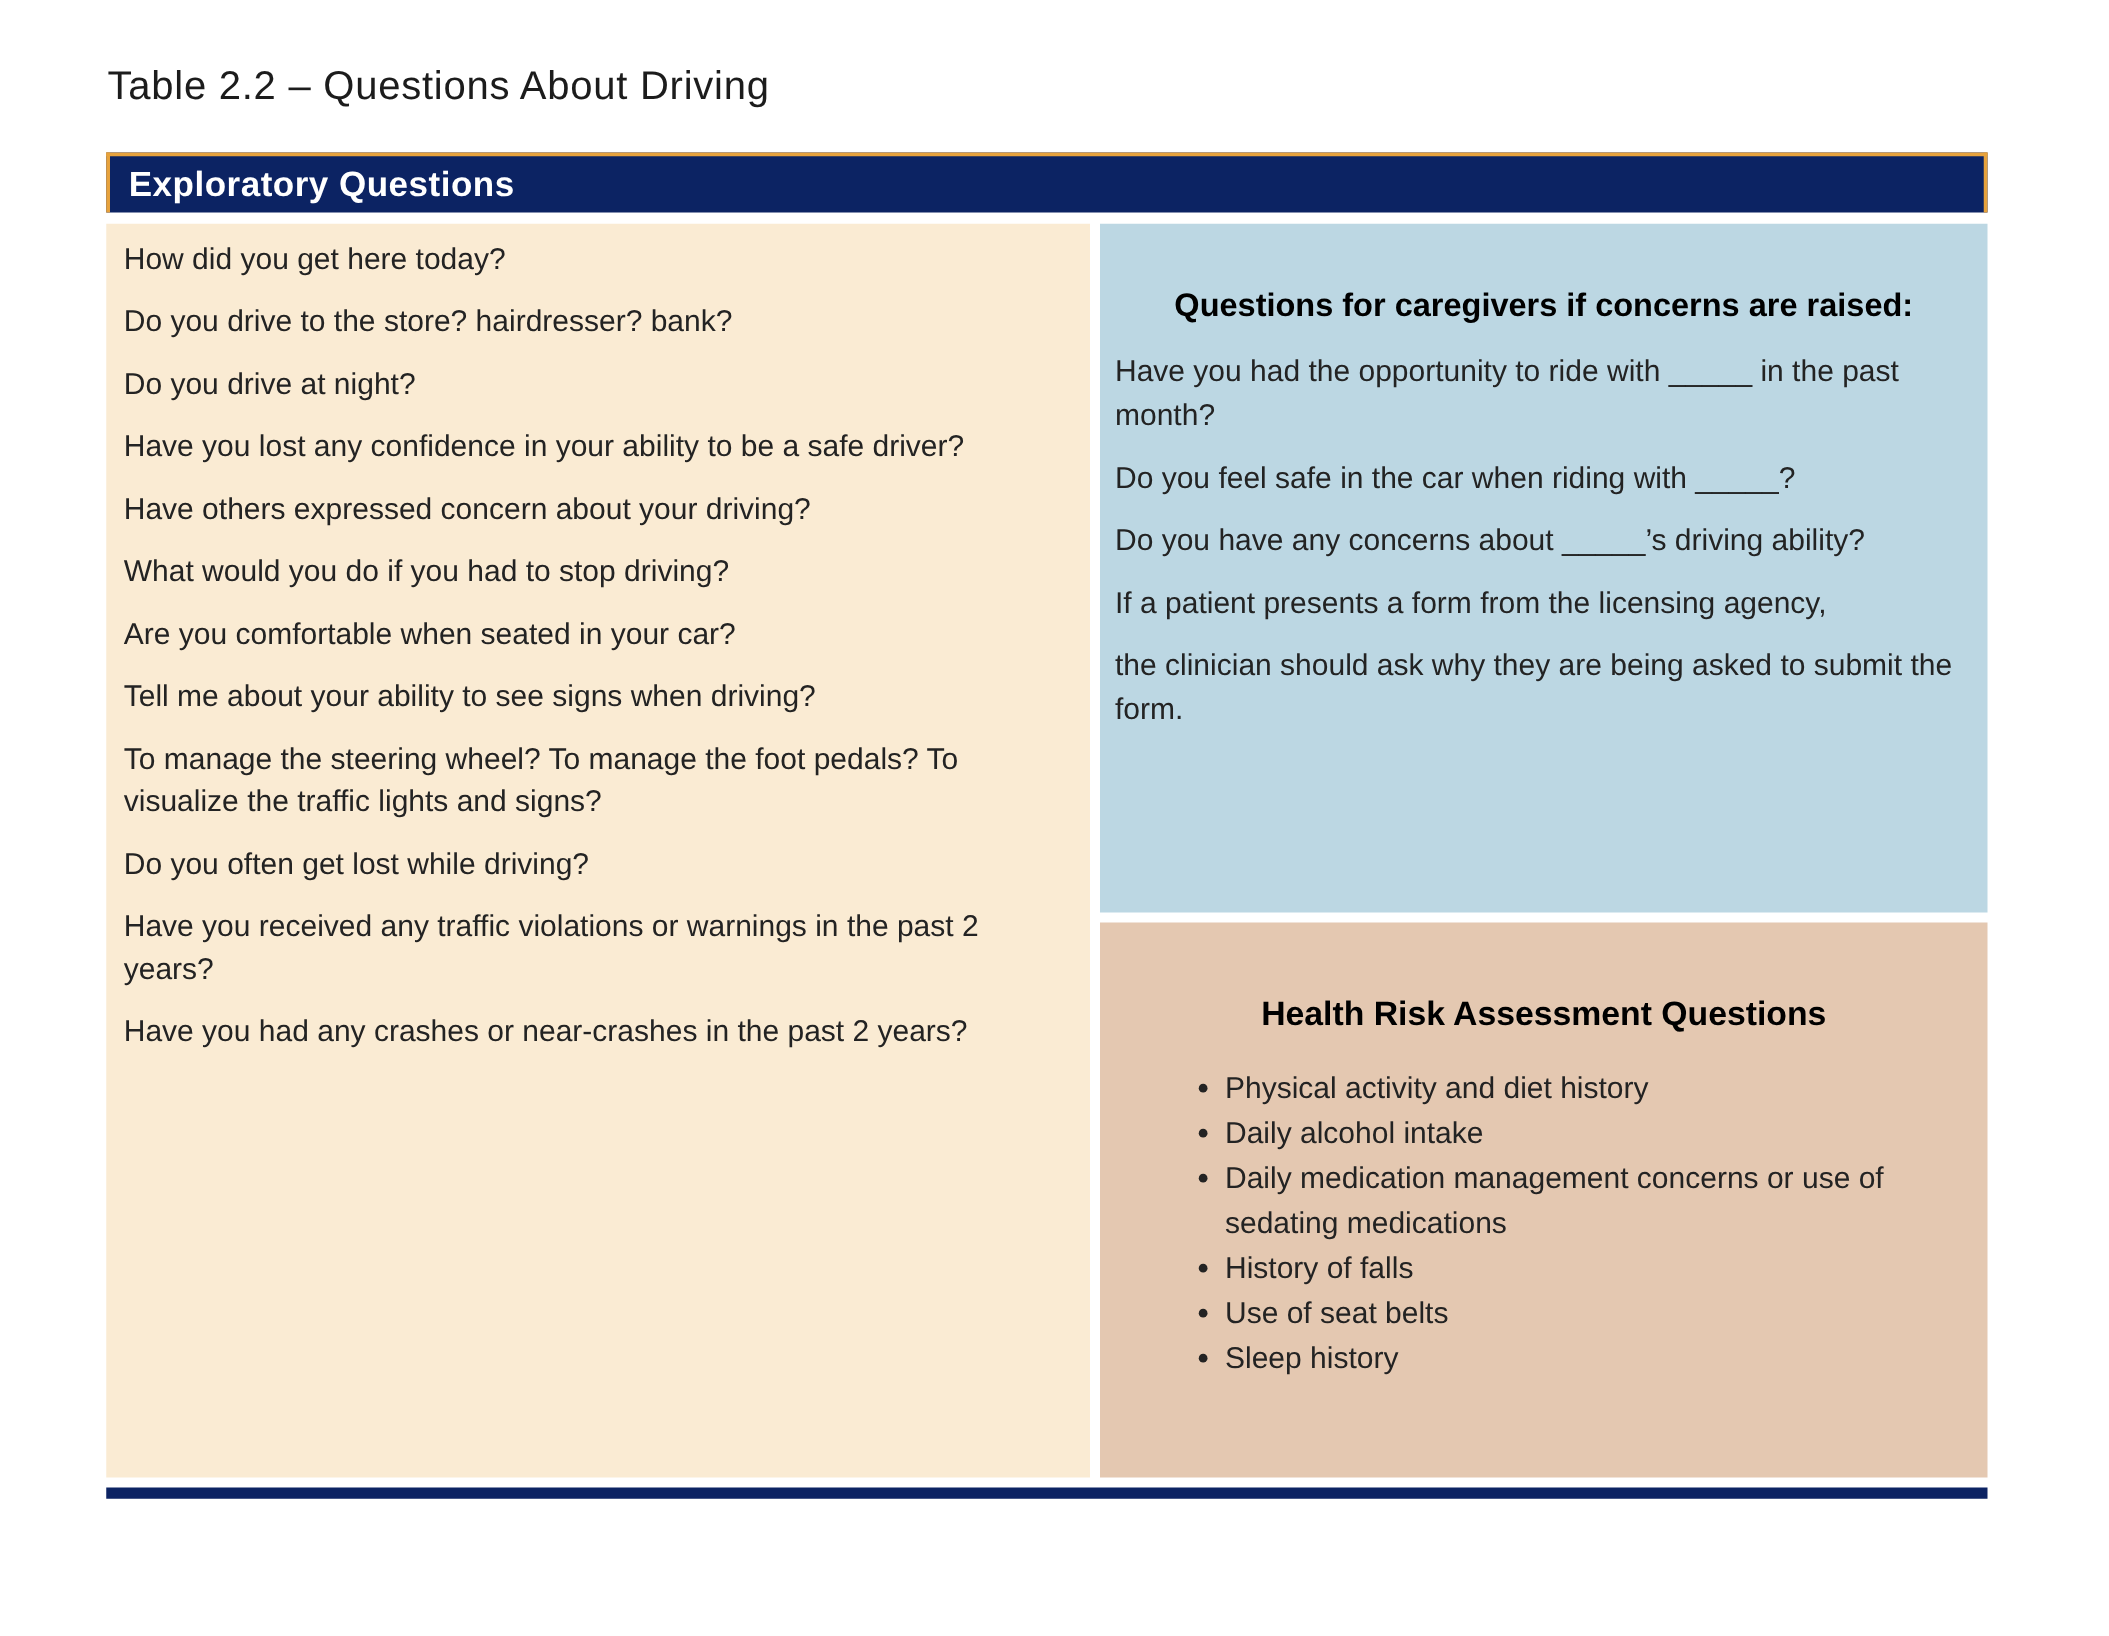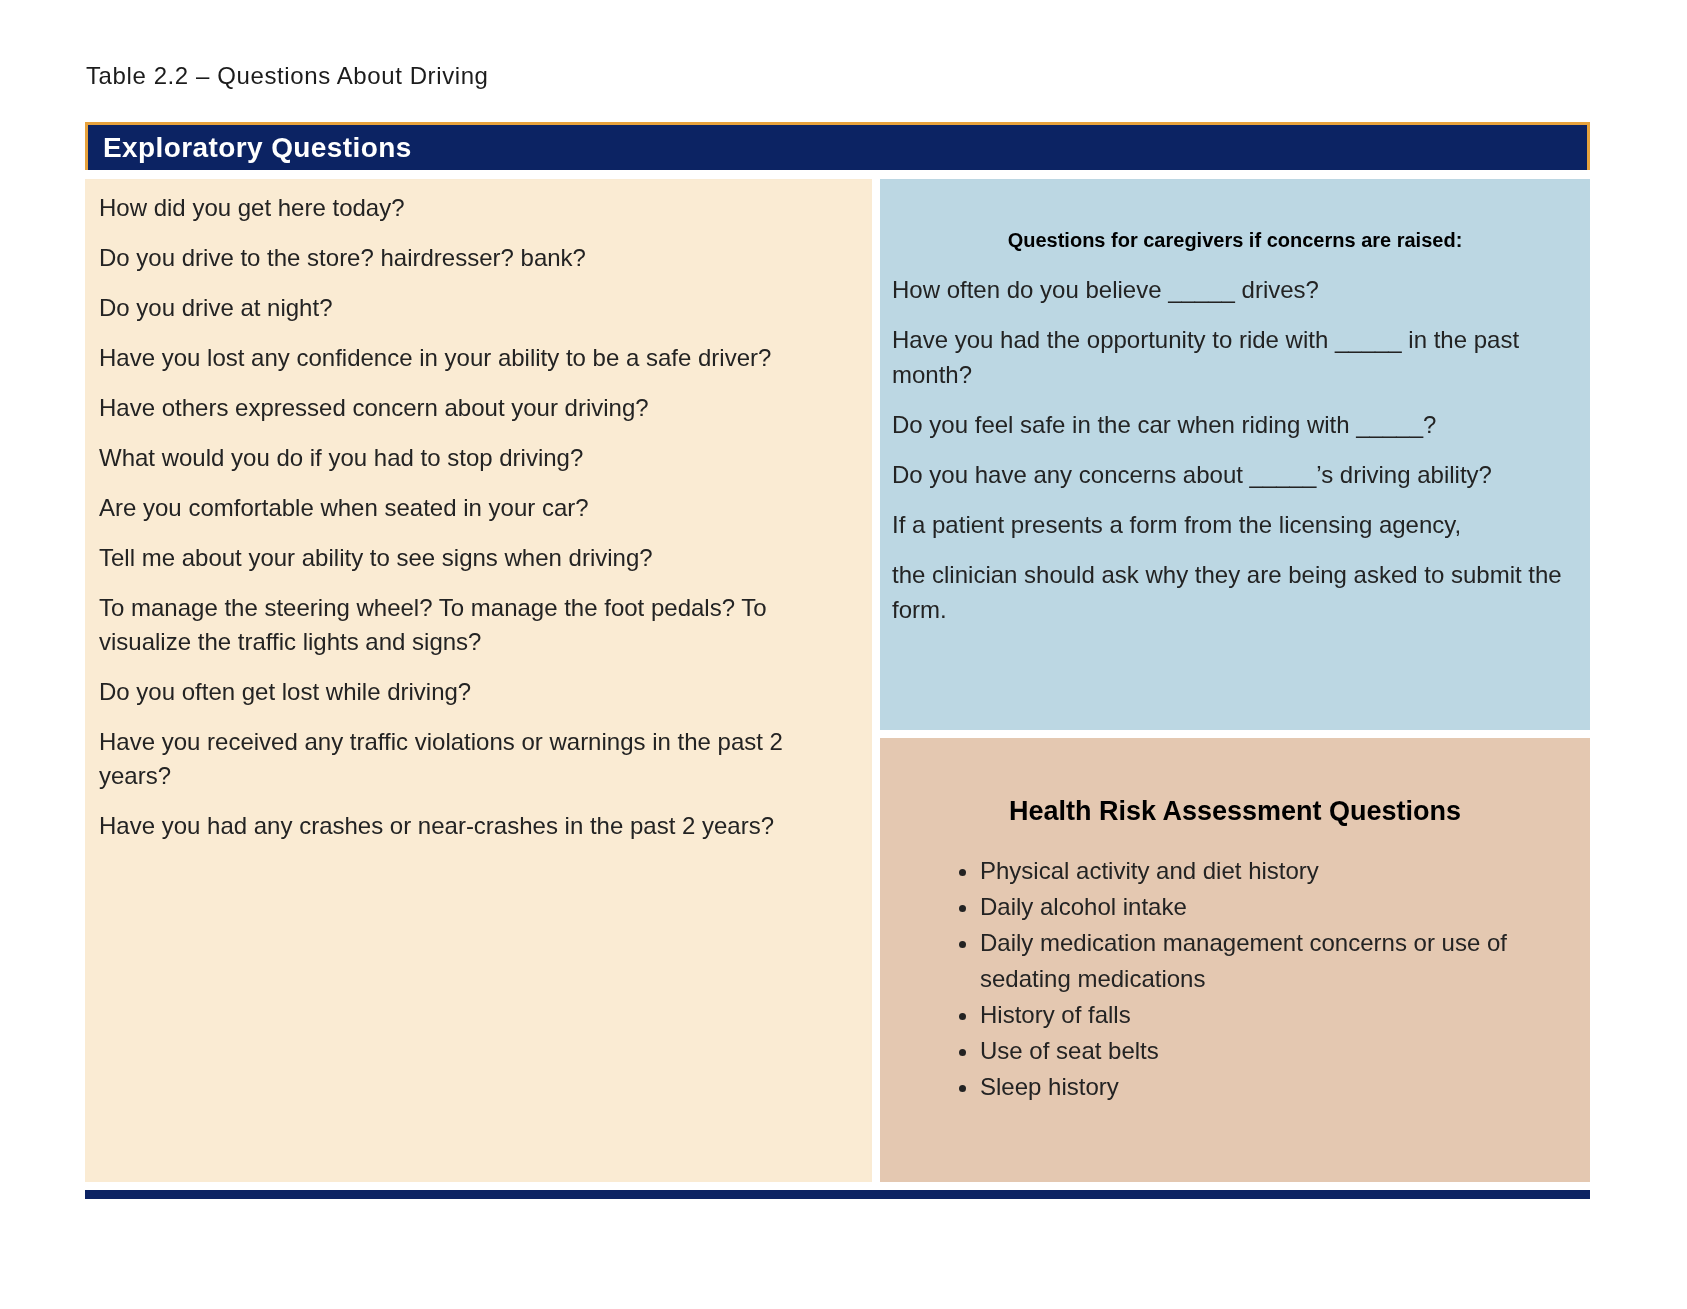--- a/index.html
+++ b/index.html
@@ -14,21 +14,21 @@
   html,body{margin:0;padding:0;}
   body{
     width:1687px;height:1309px;
     background:#ffffff;
     font-family:"Liberation Sans", sans-serif;
     position:relative;
     color:var(--text);
   }
   .doc-title{
     position:absolute;left:86px;top:50px;
-    font-size:24px;letter-spacing:0.6px;color:#1c1c1c;margin-top:12px;
+    font-size:32px;letter-spacing:0.6px;color:#1c1c1c;
   }
   .table-wrap{
     position:absolute;left:85px;top:122px;width:1505px;
   }
   .hdr{
     height:48px;
     background:var(--navy);
     border:3px solid var(--gold);
     border-bottom:none;
     display:flex;align-items:center;
@@ -53,21 +53,21 @@
   }
   .blue-box{
     height:551px;background:var(--blue);
     padding:6px 12px;overflow:hidden;
   }
   .tan-box{
     flex:1;background:var(--tan);
     padding:6px 12px;overflow:hidden;
   }
   .box-heading{
-    font-weight:bold;text-align:center;font-size:20px;color:#000;
+    font-weight:bold;text-align:center;font-size:26px;color:#000;
   }
   .blue-box .box-heading{margin:44px 0 20px;}
   .bq{
     font-size:24px;line-height:35px;margin:0 0 15px;color:var(--text);max-width:770px;
   }
   .tan-box .box-heading{margin:52px 8px 10px;font-size:27px;}
   .tan-box ul{
     margin:26px 0 0;padding-left:88px;
   }
   .tan-box li{
@@ -102,21 +102,20 @@
       <p class="q">To manage the steering wheel? To manage the foot pedals? To visualize the traffic lights and signs?</p>
       <p class="q">Do you often get lost while driving?</p>
       <p class="q">Have you received any traffic violations or warnings in the past 2 years?</p>
       <p class="q">Have you had any crashes or near-crashes in the past 2 years?</p>
     </div>
 
     <div class="right-col">
 
       <div class="blue-box">
         <p class="box-heading">Questions for caregivers if concerns are raised:</p>
-        <p class="bq">How often do you believe _____ drives?</p>
         <p class="bq">Have you had the opportunity to ride with _____ in the past month?</p>
         <p class="bq">Do you feel safe in the car when riding with _____?</p>
         <p class="bq">Do you have any concerns about _____’s driving ability?</p>
         <p class="bq">If a patient presents a form from the licensing agency,</p>
         <p class="bq">the clinician should ask why they are being asked to submit the form.</p>
       </div>
 
       <div class="tan-box">
         <p class="box-heading">Health Risk Assessment Questions</p>
         <ul>

